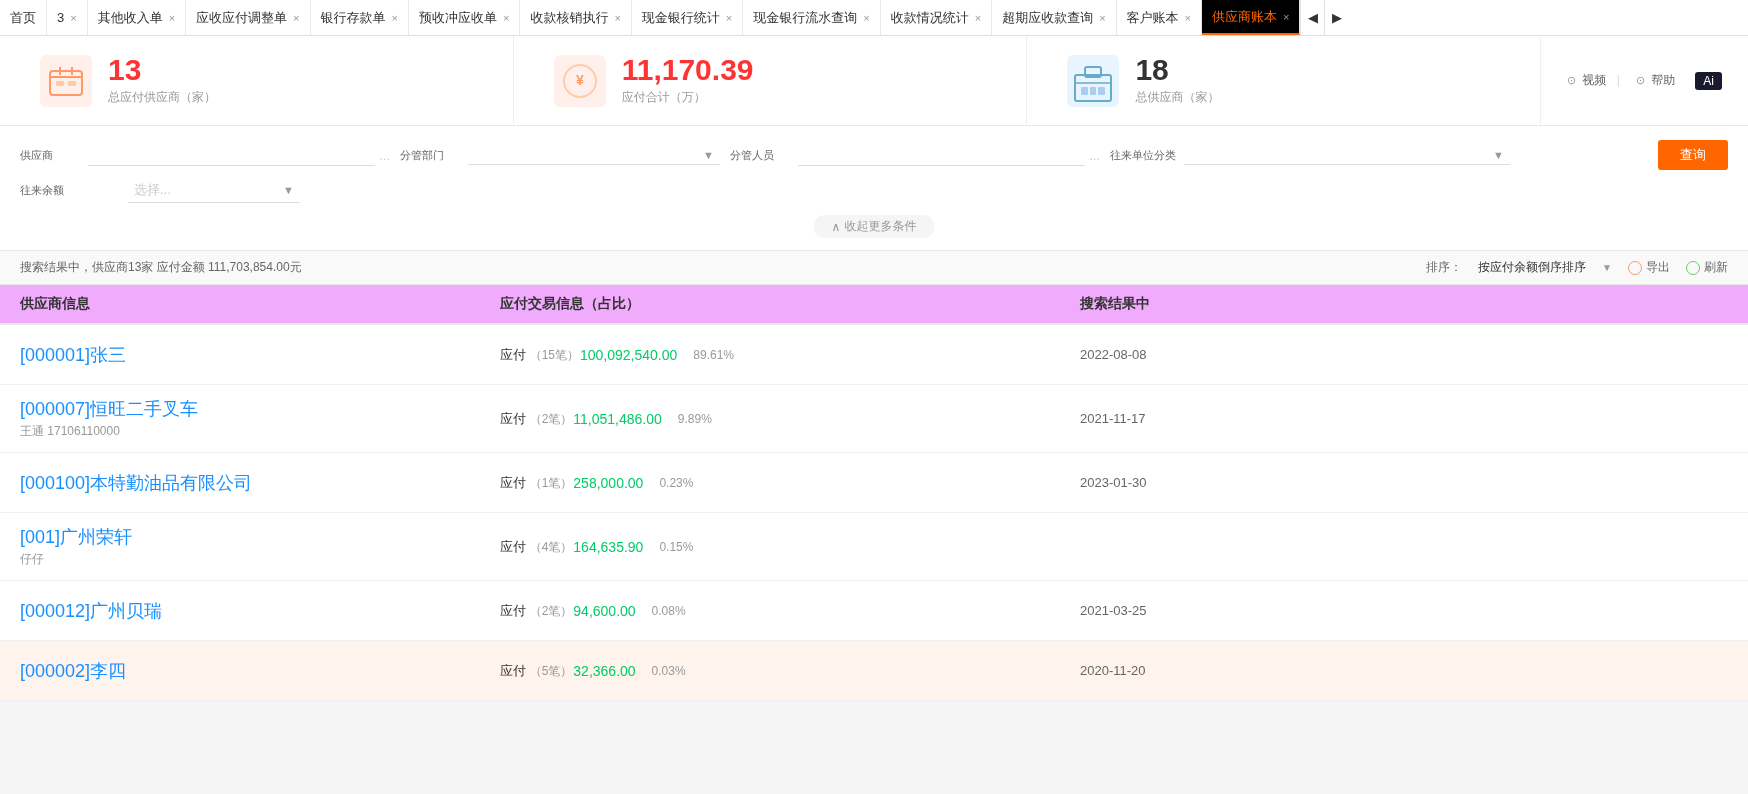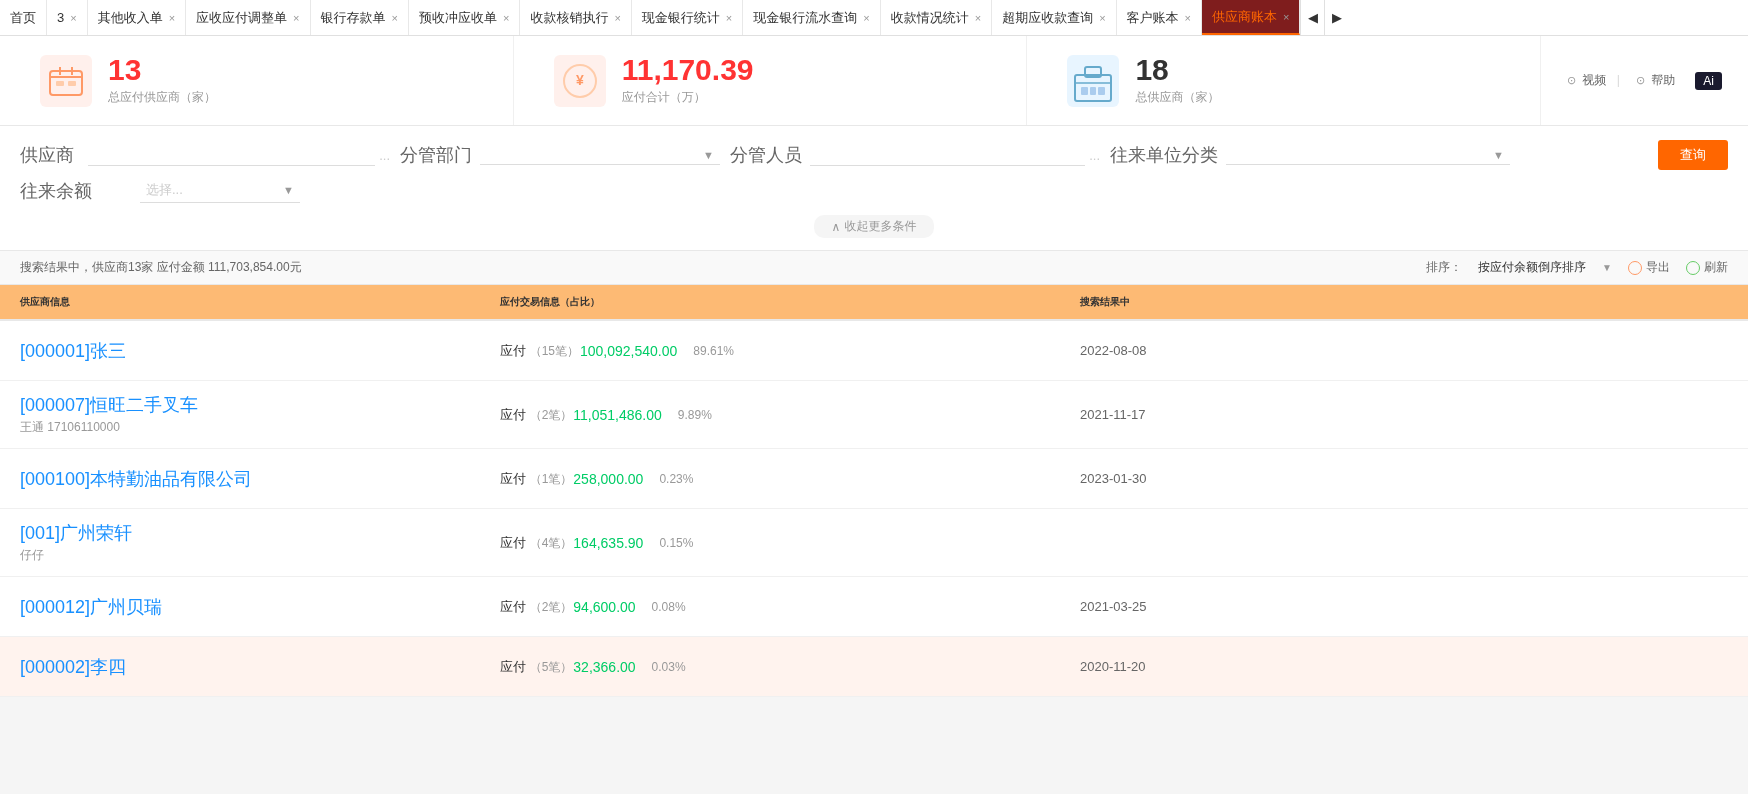--- a/index.html
+++ b/index.html
@@ -8,21 +8,21 @@
     
     .top-nav {
       display: flex; align-items: center; background: #fff; border-bottom: 1px solid #e0e0e0;
       height: 36px; overflow: hidden;
     }
     .nav-tab {
       display: flex; align-items: center; padding: 0 10px; height: 100%; white-space: nowrap;
       border-right: 1px solid #e8e8e8; cursor: pointer; font-size: 13px; color: #333;
       flex-shrink: 0;
     }
-    .nav-tab.active { background: #7f1d1d; color: #ff6600; border-bottom: 2px solid #ff6600; }
+    .nav-tab.active { background: #000000; color: #ff6600; border-bottom: 2px solid #ff6600; }
     .nav-tab .close-btn { margin-left: 6px; color: #999; font-size: 11px; cursor: pointer; }
     .nav-arrow { width: 24px; height: 36px; display: flex; align-items: center; justify-content: center; border-left: 1px solid #e0e0e0; cursor: pointer; flex-shrink: 0; }
 
     
     .summary-bar {
       display: flex; align-items: stretch; background: #fff; border-bottom: 1px solid #e8e8e8;
       height: 90px; position: relative;
     }
     .summary-card {
       display: flex; align-items: center; padding: 0 40px; flex: 1; border-right: 1px solid #f0f0f0;
@@ -37,21 +37,21 @@
     }
     .summary-top-right a { color: #666; text-decoration: none; }
     .summary-top-right span { margin: 0 6px; color: #ccc; }
 
     
     .filter-area {
       background: #fff; padding: 14px 20px 10px; border-bottom: 1px solid #e8e8e8;
     }
     .filter-row { display: flex; align-items: center; gap: 10px; margin-bottom: 8px; }
     .filter-item { display: flex; align-items: center; flex: 1; max-width: 320px; }
-    .filter-label { font-size: 18px; color: #666; white-space: nowrap; margin-right: 8px; min-width: 60px; }
+    .filter-label { font-size: 11px; color: #666; white-space: nowrap; margin-right: 8px; min-width: 60px; }
     .filter-input {
       flex: 1; border: none; border-bottom: 1px solid #ddd; outline: none;
       font-size: 13px; padding: 3px 6px; color: #333; background: transparent;
     }
     .filter-input-dots { color: #ccc; margin-left: 4px; }
     .filter-select {
       flex: 1; display: flex; align-items: center; border-bottom: 1px solid #ddd;
       padding: 3px 6px; cursor: pointer;
     }
     .filter-select .placeholder { color: #ccc; flex: 1; }
@@ -76,21 +76,21 @@
     }
     .result-bar-right { display: flex; align-items: center; gap: 16px; }
     .action-btn { display: flex; align-items: center; gap: 4px; cursor: pointer; color: #666; font-size: 12px; }
     .action-btn .icon-circle { width: 14px; height: 14px; border: 1.5px solid #ff9966; border-radius: 50%; display: inline-block; }
     .action-btn .icon-circle.refresh { border-color: #66cc66; }
 
     
     .data-table { background: #fff; width: 100%; }
     .table-header {
       display: flex; align-items: center; padding: 10px 20px; border-bottom: 2px solid #e8e8e8;
-      font-weight: bold; color: #333; font-size: 10px; background: #fdba74;
+      font-weight: bold; color: #333; font-size: 14px; background: #f0abfc;
     }
     .col-supplier { flex: 0 0 480px; }
     .col-transaction { flex: 0 0 580px; }
     .col-lastpay { flex: 1; }
 
     .table-row {
       display: flex; align-items: center; padding: 12px 20px;
       border-bottom: 1px solid #f0f0f0; min-height: 60px;
     }
     .table-row.highlighted { background: #fff3ee; }

